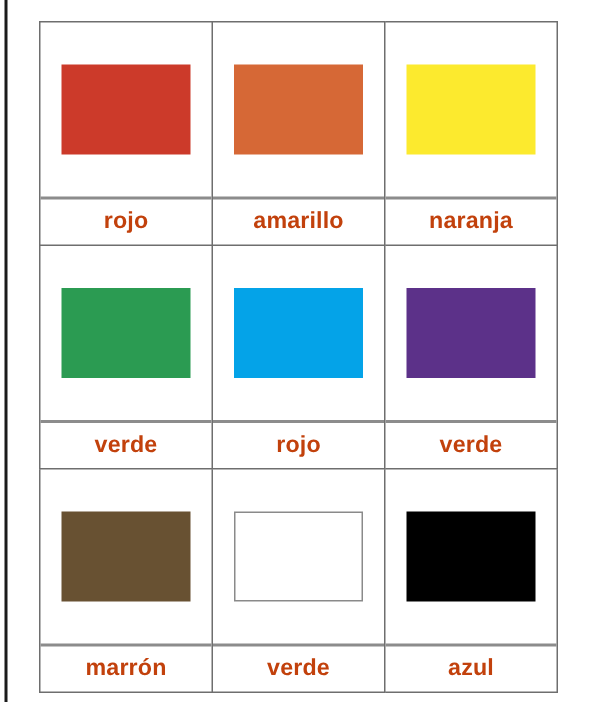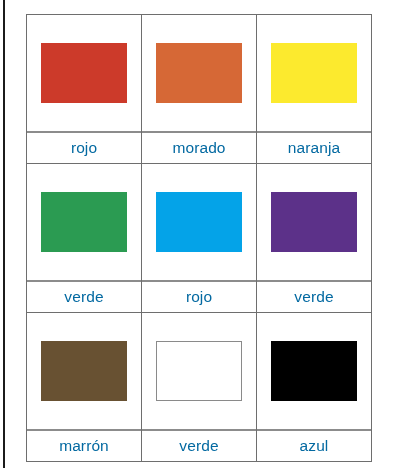--- a/index.html
+++ b/index.html
@@ -73,23 +73,24 @@
   .label-band {
     flex: 0 0 30px;
     border-top: 2px solid #8c8c8c;
     display: flex;
     align-items: center;
     justify-content: center;
   }
 
   .label-text {
     font-size: 15.5px;
-    color: #0369a1;
+    color: #c2410c;
     line-height: 1;
     letter-spacing: 0.1px;
+    font-weight: bold;
   }
 </style>
 </head>
 <body>
 
 <div class="page-edge"></div>
 
 <div class="sheet">
   <table class="color-grid">
     <tbody>
@@ -103,21 +104,21 @@
               <span class="label-text">rojo</span>
             </div>
           </div>
         </td>
         <td>
           <div class="card">
             <div class="swatch-area">
               <div class="swatch" style="background: rgb(214, 104, 54);"></div>
             </div>
             <div class="label-band">
-              <span class="label-text">morado</span>
+              <span class="label-text">amarillo</span>
             </div>
           </div>
         </td>
         <td>
           <div class="card">
             <div class="swatch-area">
               <div class="swatch" style="background: rgb(252, 234, 46);"></div>
             </div>
             <div class="label-band">
               <span class="label-text">naranja</span>

